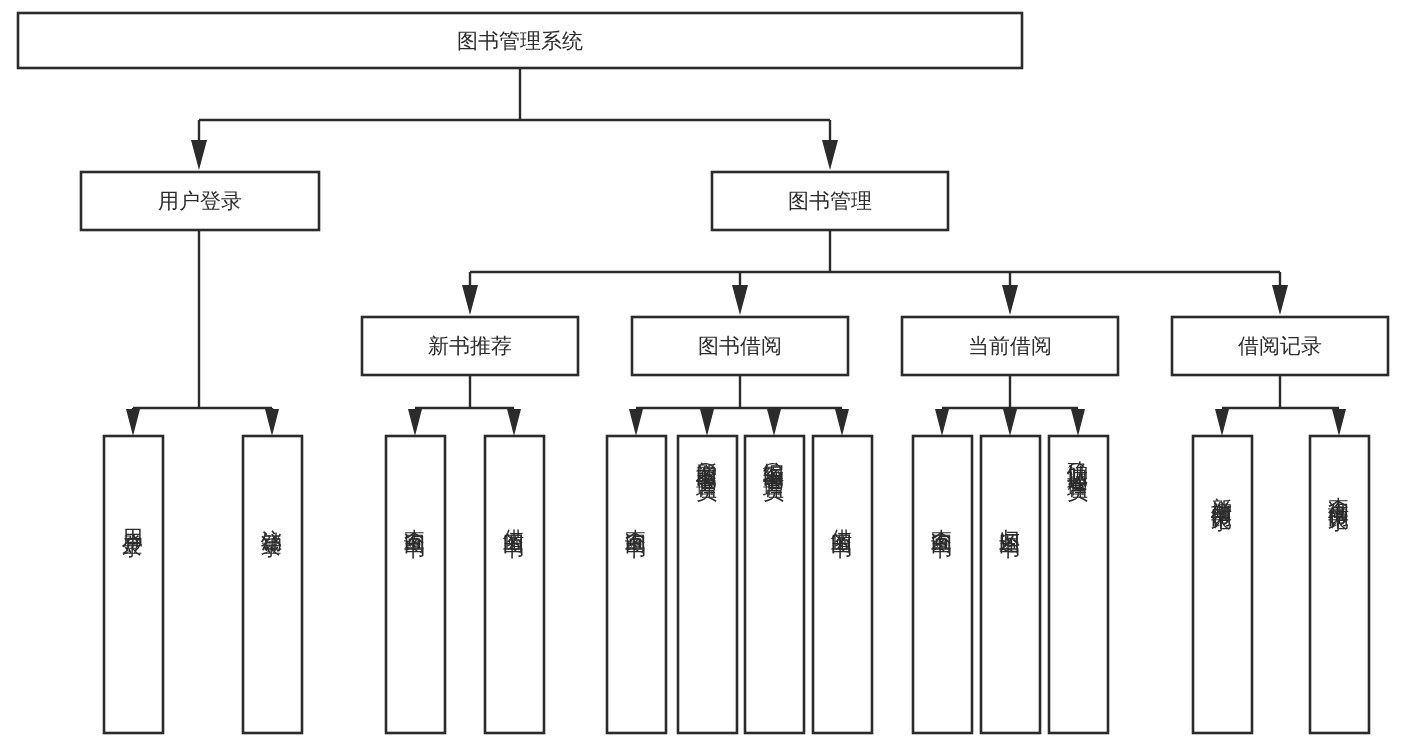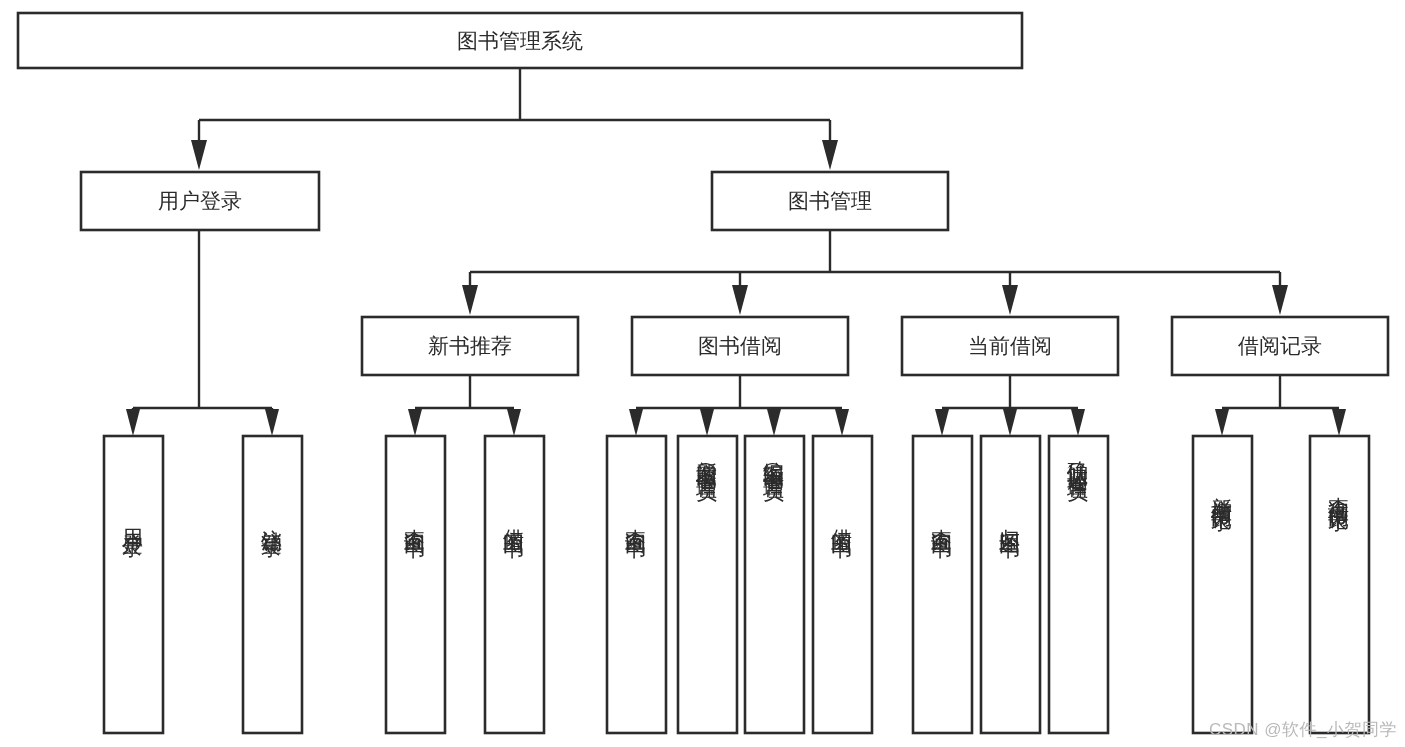--- a/index.html
+++ b/index.html
@@ -218,15 +218,14 @@
     <div class="leaf-label" style="left:707px; top:444px;">新增图书（管理员）</div>
     <div class="leaf-label" style="left:774px; top:444px;">编辑图书（管理员）</div>
     <div class="leaf-label" style="left:842px; top:512px;">借阅图书</div>
     <div class="leaf-label" style="left:942px; top:512px;">查询图书</div>
     <div class="leaf-label" style="left:1010px; top:512px;">归还图书</div>
     <div class="leaf-label" style="left:1078px; top:444px;">确认归还（管理员）</div>
     <div class="leaf-label" style="left:1222px; top:480px;">新增借阅记录</div>
     <div class="leaf-label" style="left:1339px; top:480px;">查询借阅记录</div>
   </div>
 
-  <div class="watermark">CSDN @软件_小贺同学</div>
 
 </div>
 
 </body></html>

